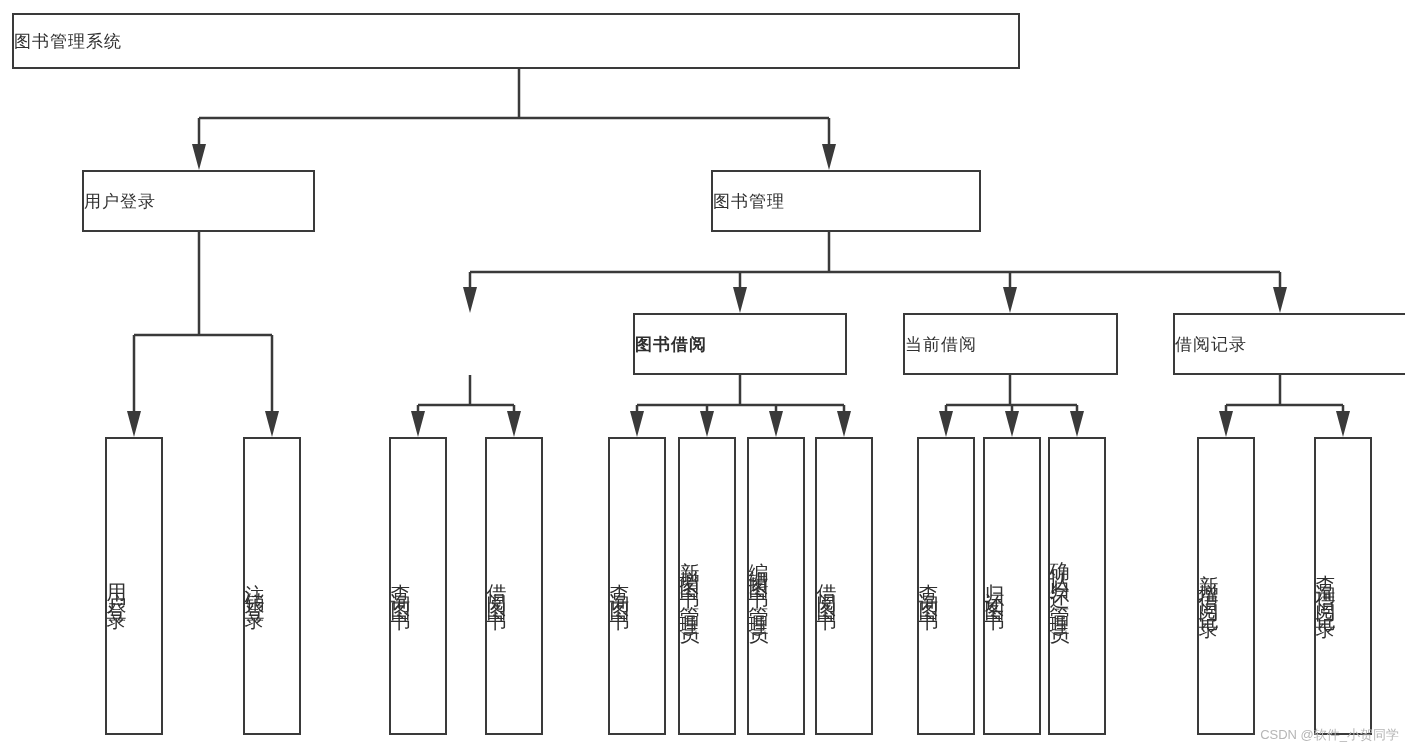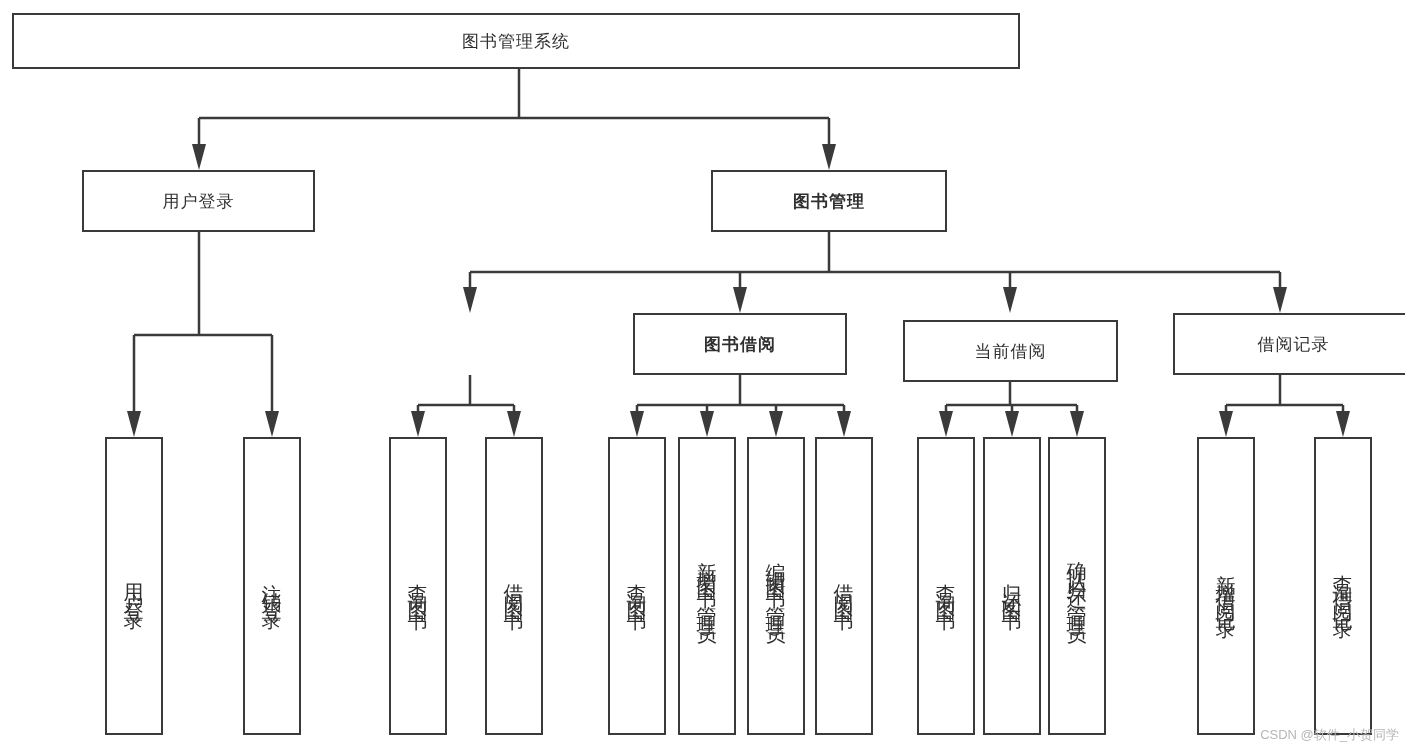--- a/index.html
+++ b/index.html
@@ -21,47 +21,47 @@
     top: 0;
     z-index: 1;
   }
   .node {
     position: absolute;
     box-sizing: border-box;
     border: 2.5px solid #3a3a3a;
     background: #ffffff;
     display: flex;
     align-items: center;
-    justify-content: center;
+    justify-content: flex-start;
     z-index: 2;
   }
   .hlabel {
     font-size: 17px;
     color: #2f2f2f;
     letter-spacing: 1px;
     white-space: nowrap;
   }
   .vlabel {
     writing-mode: vertical-rl;
     text-orientation: mixed;
     font-size: 20px;
     letter-spacing: 9px;
     line-height: 1;
     color: #2f2f2f;
   }
   
   .n-root            { left: 12px;   top: 13px;  width: 1008px; height: 56px; }
   
   .n-user-login      { left: 82px;   top: 170px; width: 233px;  height: 62px; }
-  .n-book-mgmt       { left: 711px;  top: 170px; width: 236px;  height: 62px; font-weight: bold; }
+  .n-book-mgmt       { left: 711px;  top: 170px; width: 270px;  height: 62px; }
   
   .lvl3              { top: 313px; height: 62px; }
   .n-new-book        { left: 363px;  width: 215px; }
   .n-book-borrow     { left: 633px;  width: 214px; font-weight: bold; }
-  .n-current-borrow  { left: 903px;  width: 215px; margin-top: 7px; }
+  .n-current-borrow  { left: 903px;  width: 215px; }
   .n-borrow-records  { left: 1173px; width: 241px; }
   
   .leaf              { top: 437px; width: 58px; height: 298px; }
   .n-leaf-user-login   { left: 105px; }
   .n-leaf-logout       { left: 243px; }
   .n-leaf-query1       { left: 389px; }
   .n-leaf-borrow1      { left: 485px; }
   .n-leaf-query2       { left: 608px; }
   .n-leaf-add-book     { left: 678px; }
   .n-leaf-edit-book    { left: 747px; }

